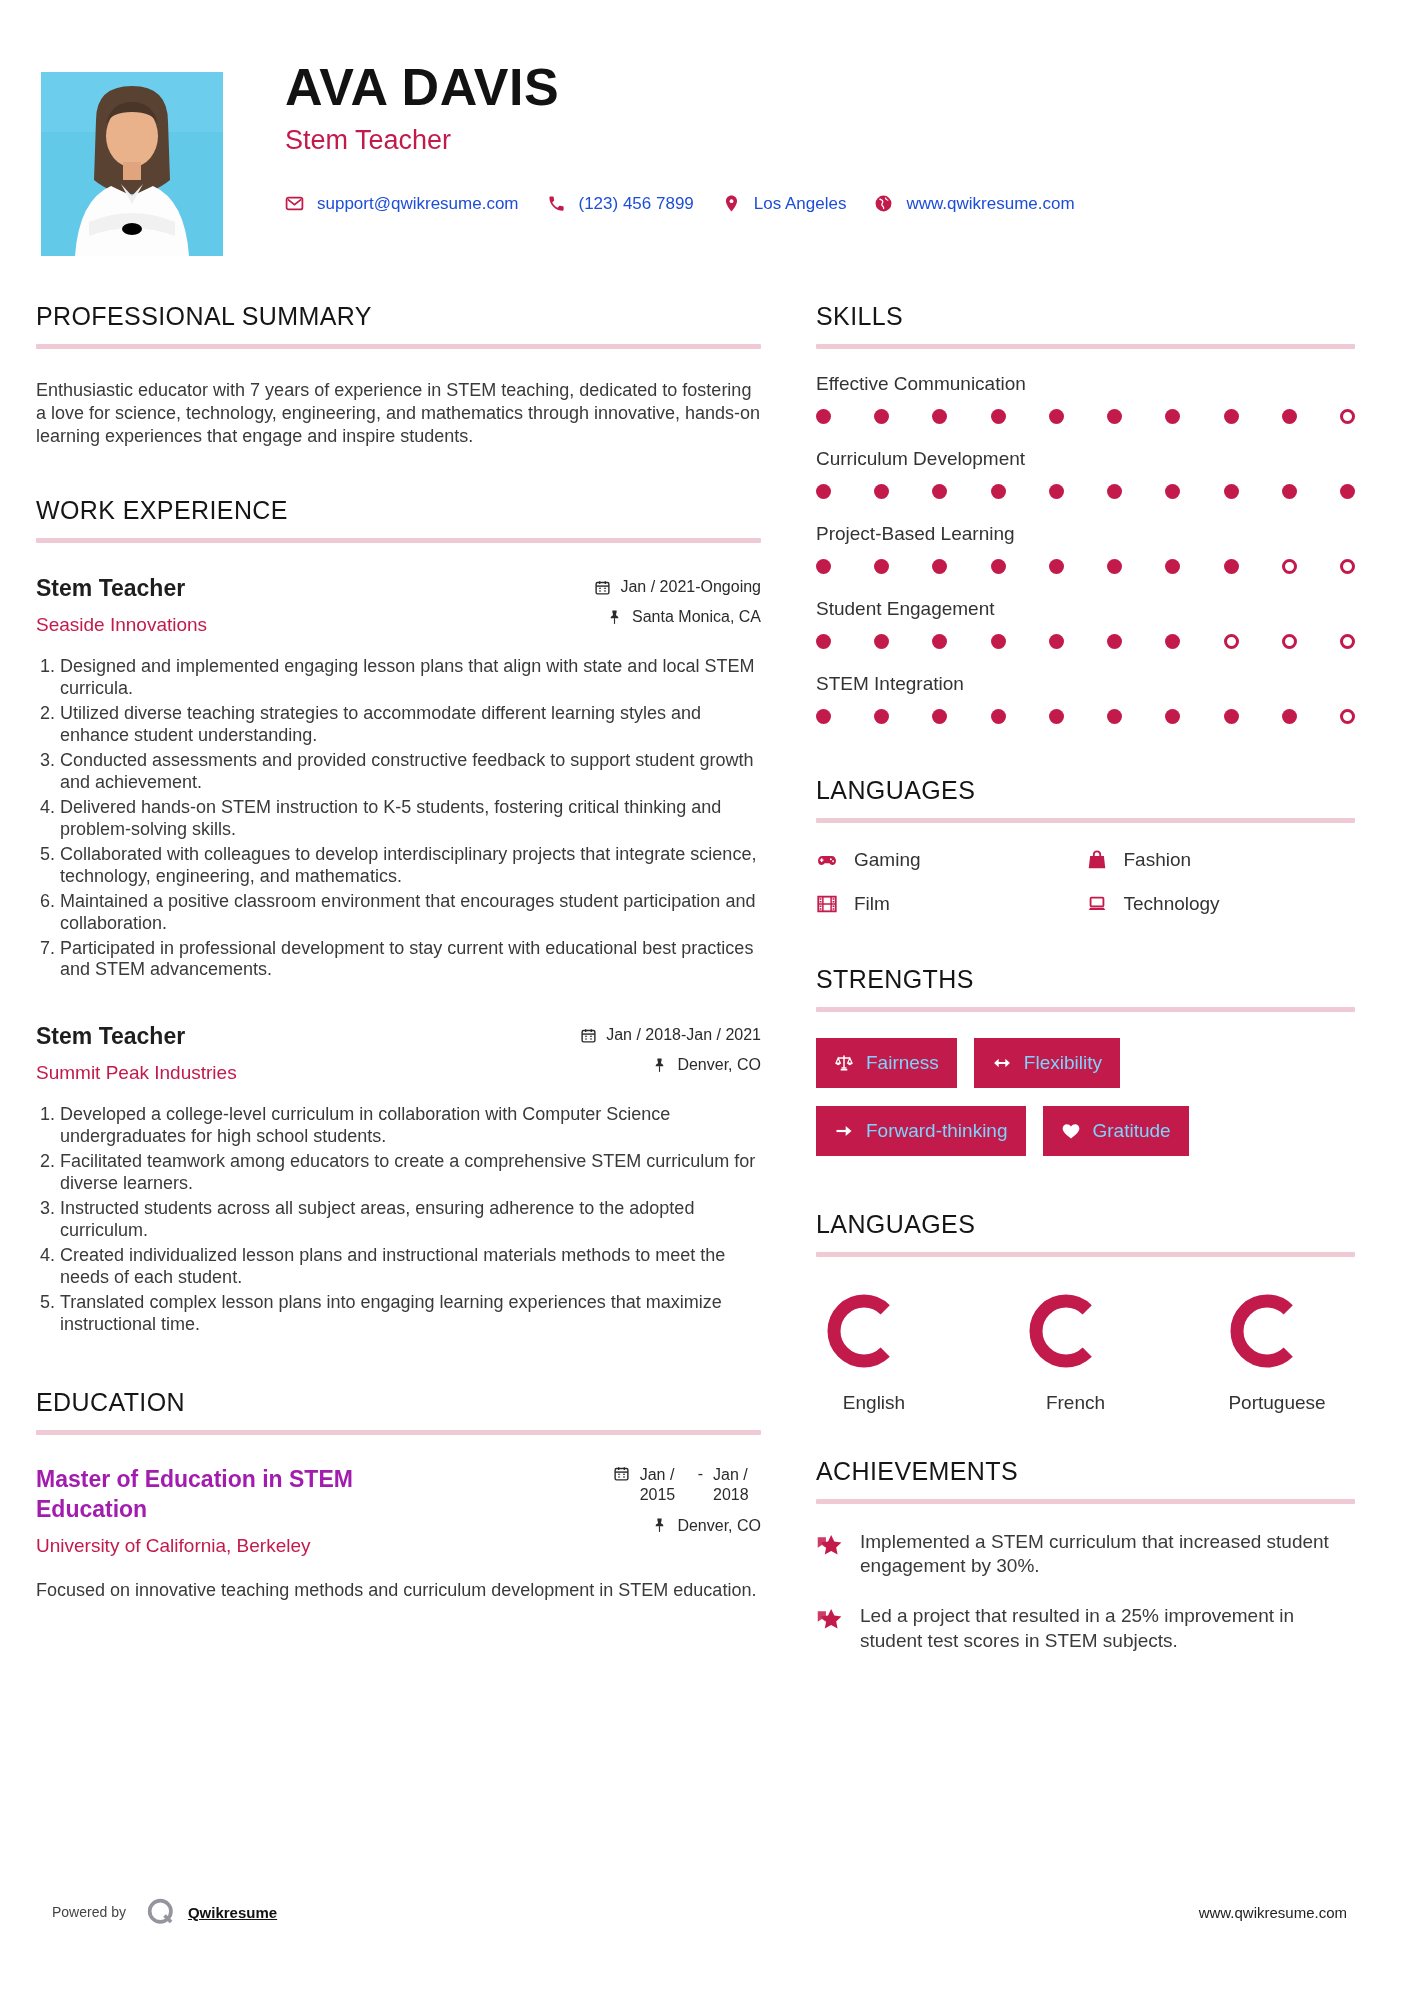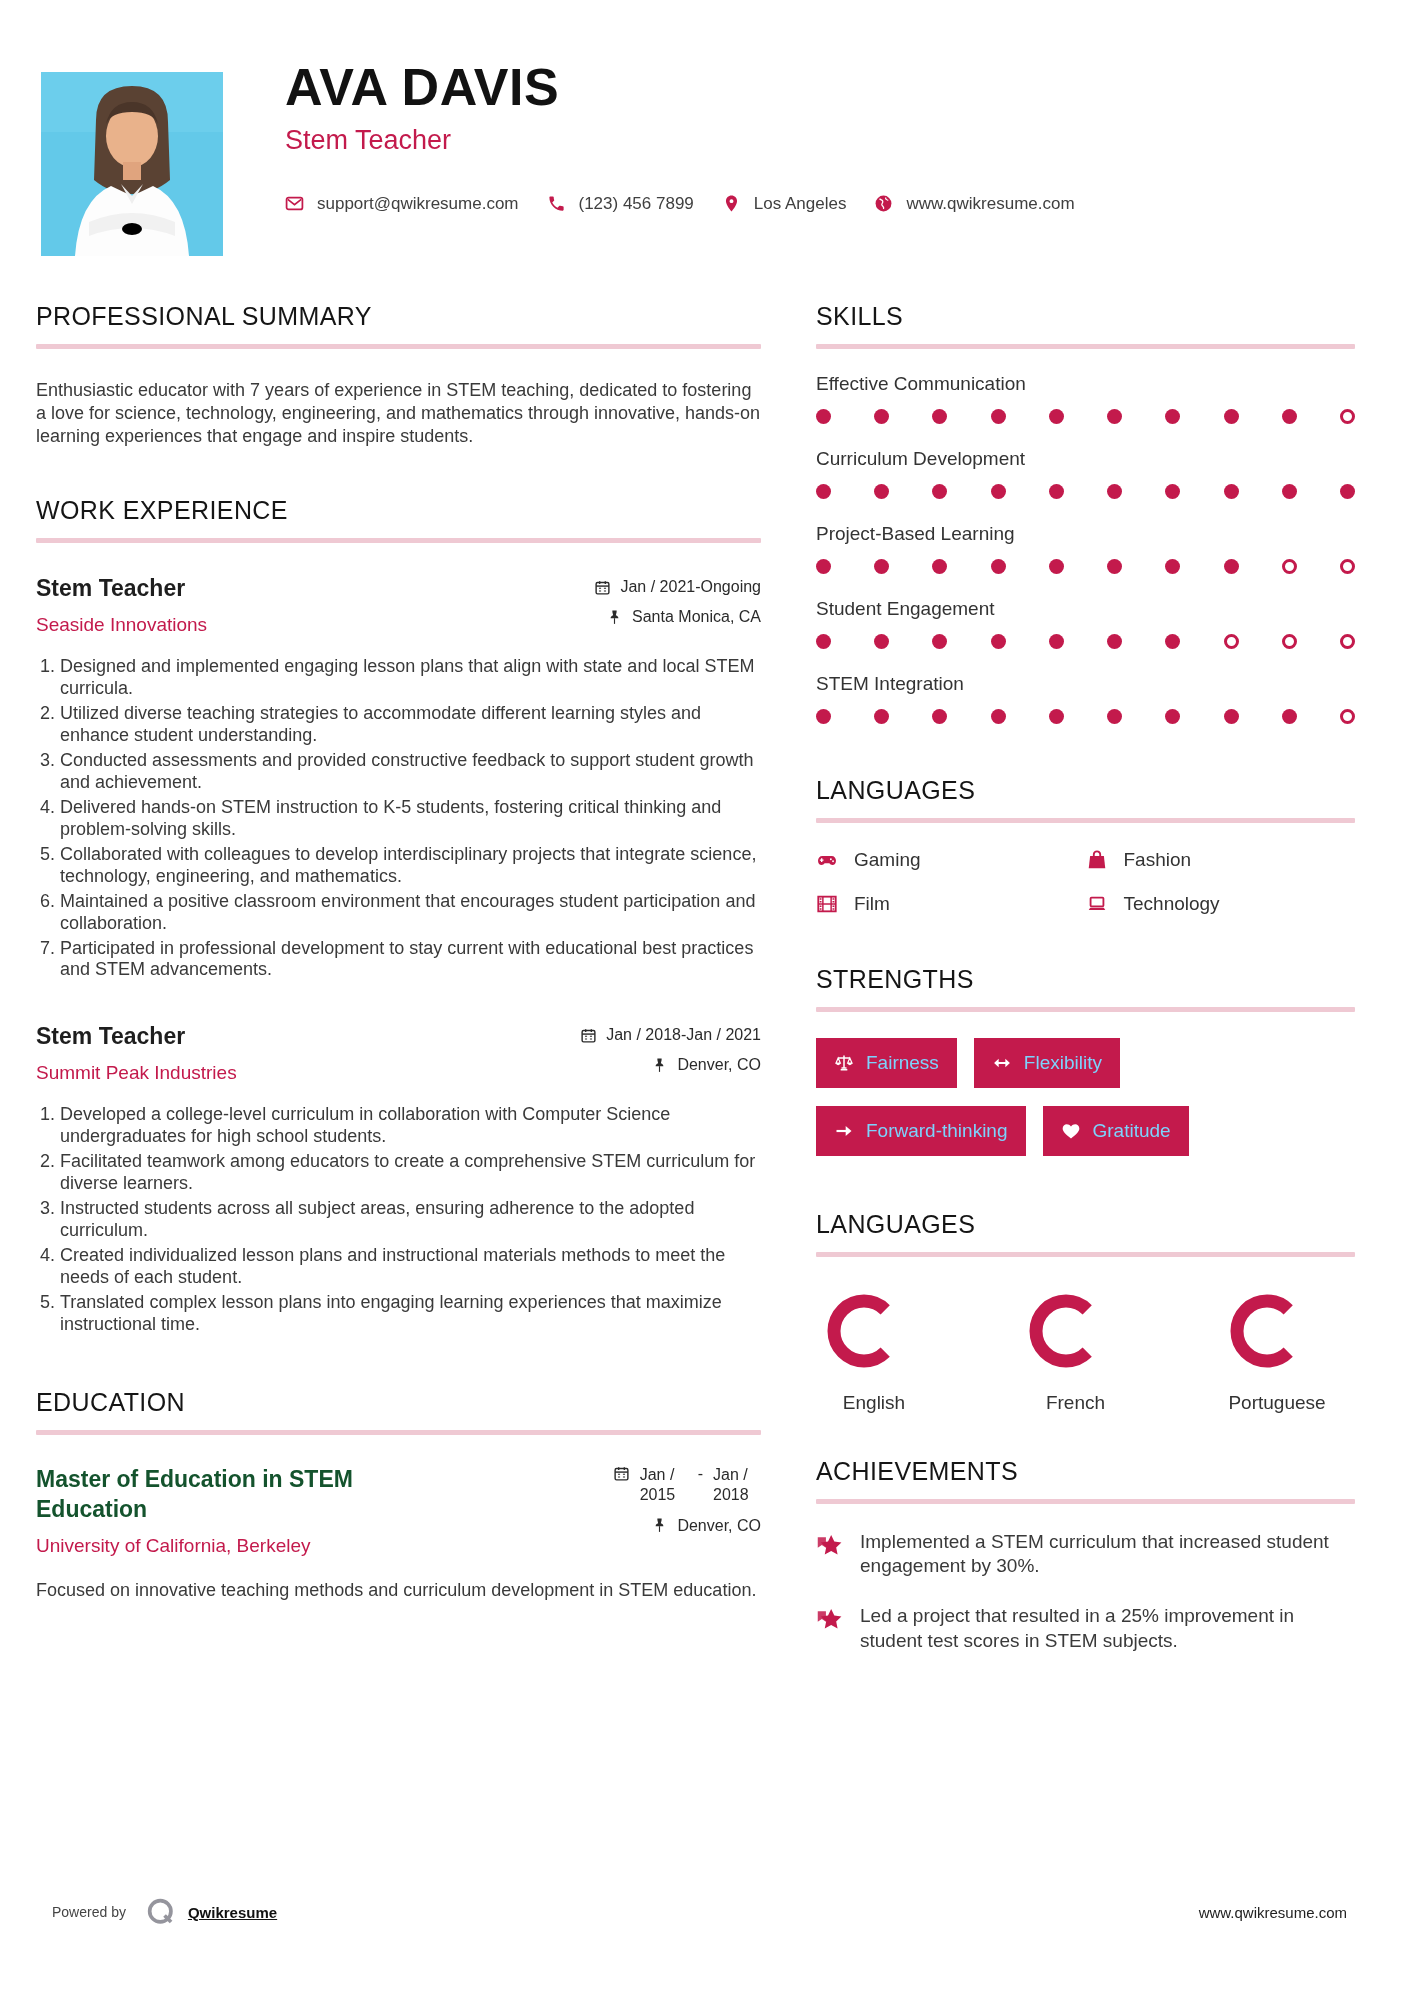--- a/index.html
+++ b/index.html
@@ -11,21 +11,21 @@
   }
   .page { padding:58px 52px 0 36px; }
 
   
   .header { display:flex; gap:62px; }
   .photo { width:182px; height:184px; flex:0 0 auto; margin-top:14px; margin-left:5px; }
   .photo svg { display:block; }
   .header-text { padding-top:2px; }
   .name { font-size:52px; font-weight:bold; color:#121212; letter-spacing:0.5px; line-height:1.05; }
   .role { font-size:27px; color:var(--accent); margin-top:10px; font-weight:500; }
-  .contact-row { display:flex; align-items:center; gap:14px; margin-top:38px; font-size:17px; color:#404040; }
+  .contact-row { display:flex; align-items:center; gap:14px; margin-top:38px; font-size:17px; color:#1d4ed8; }
   .contact-item { display:flex; align-items:center; gap:13px; }
   .contact-item + .contact-item { margin-left:14px; }
   .cicon { width:19px; height:19px; flex:0 0 auto; }
 
   
   .columns { display:flex; margin-top:46px; gap:55px; }
   .col-left  { width:725px; flex:0 0 auto; }
   .col-right { flex:1; min-width:0; }
 
   .section-heading { font-size:25px; font-weight:normal; color:#151515; letter-spacing:0.4px; }
@@ -44,21 +44,21 @@
   .job-meta { text-align:right; font-size:16px; color:#2b2b2b; flex:0 0 auto; padding-top:3px; }
   .meta-row { display:flex; justify-content:flex-end; align-items:center; gap:9px; }
   .meta-row + .meta-row { margin-top:12px; }
   .micon { width:17px; height:17px; }
   .job-bullets { margin-top:20px; padding-left:24px; }
   .job-bullets li { font-size:18px; line-height:1.22; color:#3a3a3a; margin-bottom:3px; }
 
   .edu-section { margin-top:52px; }
   .edu-block { margin-top:30px; }
   .edu-head { display:flex; justify-content:space-between; }
-  .edu-degree { font-size:23px; font-weight:bold; color:#14532d; width:400px; line-height:1.3; }
+  .edu-degree { font-size:23px; font-weight:bold; color:#a21caf; width:400px; line-height:1.3; }
   .edu-school { font-size:19px; color:var(--accent); margin-top:10px; }
   .edu-meta { flex:0 0 auto; font-size:16px; color:#2b2b2b; }
   .edu-dates { display:flex; gap:10px; align-items:flex-start; }
   .date-sm { width:48px; line-height:1.25; }
   .edu-loc { margin-top:16px; }
   .edu-desc { margin-top:22px; font-size:18px; line-height:1.3; color:#3a3a3a; }
 
   
   .skill { margin-top:24px; }
   .skill:first-of-type { margin-top:28px; }

